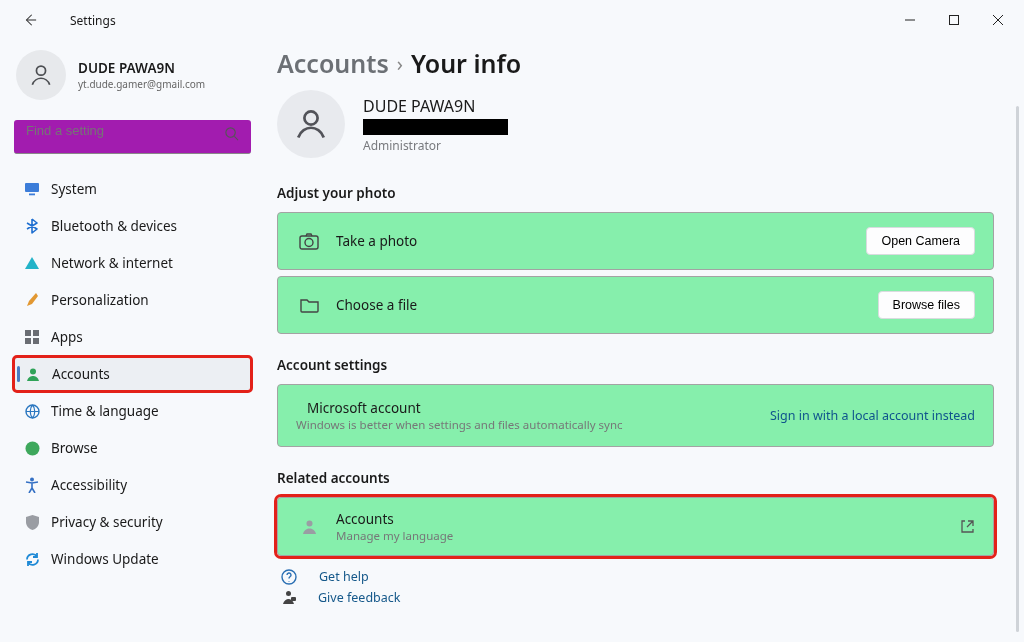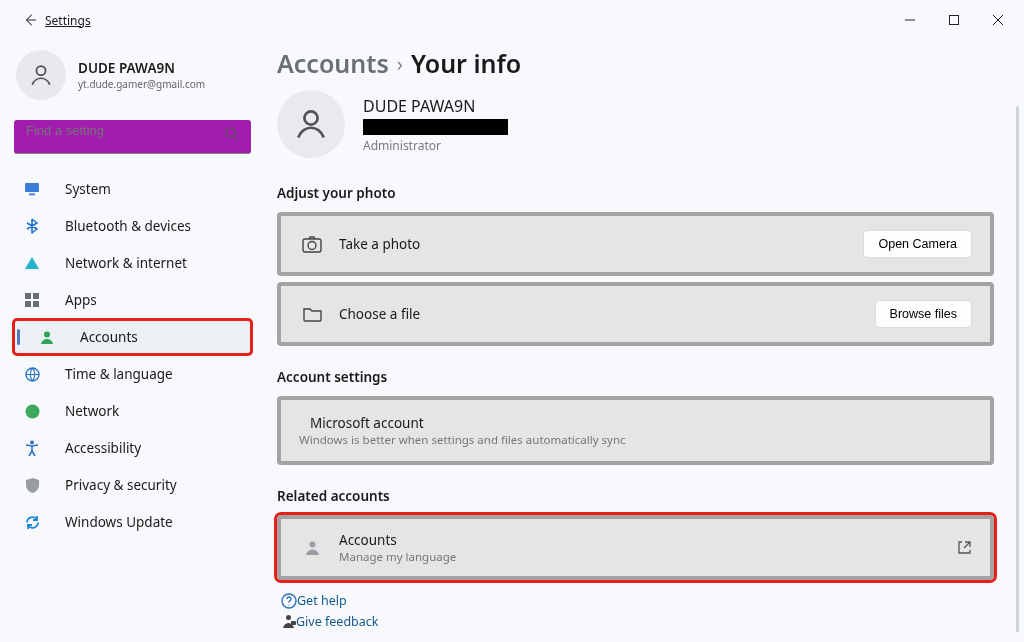--- a/index.html
+++ b/index.html
@@ -1,59 +1,59 @@
 <!DOCTYPE html>
 <html><head>
 <meta charset="utf-8">
 <style>
   * { box-sizing: border-box; }
   html, body { margin:0; padding:0; width:1024px; height:642px; font-family:"Segoe UI",system-ui,sans-serif; background:#f7f9fc; color:#1a1a1a; overflow:hidden;}
   .titlebar { height:40px; display:flex; align-items:center; padding:0 4px 0 16px; font-size:12px;}
   .titlebar .back { width:28px; height:28px; display:flex;align-items:center;justify-content:center; color:#333;}
-  .titlebar .title { margin-left:1px;text-decoration:underline;}
+  .titlebar .title { margin-left:26px;}
   .titlebar .winbtns { margin-left:auto; display:flex;}
   .titlebar .winbtn { width:44px; height:32px; display:flex;align-items:center;justify-content:center; color:#222;}
   .workspace { display:flex; height:602px;}
   .sidebar { width:265px; padding:4px 14px 0 14px;}
   .profile-row { display:flex; align-items:center; gap:12px; padding:6px 2px 14px 2px;}
   .avatar { width:50px; height:50px; border-radius:50%; background:#e7e9ec; display:flex;align-items:center;justify-content:center; color:#4c4e52;}
   .profile-name { font-weight:600; font-size:13.5px;}
   .profile-email { font-size:10px; color:#666;}
   .search-wrap { position:relative; margin:4px 0 18px 0;}
   .search-input { width:100%; height:34px; border:none; border-bottom:1.5px solid #888; background:#a21caf; border-radius:3px; padding:0 36px 12px 12px; font-size:13px; outline:none;}
   .search-icon { position:absolute; right:12px; top:8px; color:#555;}
   .nav { display:flex; flex-direction:column; gap:3px;}
-  .nav-item { display:flex; align-items:center; gap:25px; height:34px; padding:0 10px; border-radius:3px; font-size:13.5px; cursor:pointer;}
+  .nav-item { display:flex; align-items:center; gap:11px; height:34px; padding:0 10px; border-radius:3px; font-size:13.5px; cursor:pointer;}
   .nav-item .ico { width:16px; display:flex;justify-content:center;}
   .nav-item.active { background:#eceff3;}
   .nav-item.active::before { content:""; width:3px; height:16px; background:#4a7cc2; border-radius:2px; margin-right:-6px; margin-left:-7px;}
   .hl-red { outline:3px solid #e32119; outline-offset:-1px;}
   .main { flex:1; padding:6px 30px 0 12px; overflow:hidden; position:relative;}
   .scrollbar { position:absolute; right:5px; top:66px; bottom:10px; width:3px; background:#cfd3d8; border-radius:2px;}
   .crumb { display:flex; align-items:center; gap:8px; font-size:25px; margin-bottom:6px;}
   .crumb .parent { color:#6c7075; font-weight:600;}
   .crumb .sep { color:#888; font-size:20px;}
   .crumb .current { font-weight:600;}
   .account-hero { display:flex; align-items:center; gap:18px; padding:4px 0 4px 0;}
   .hero-avatar { width:68px;height:68px;border-radius:50%; background:#e8eaee; display:flex;align-items:center;justify-content:center;color:#525359;}
   .hero-name { font-size:16px; font-weight:400;}
   .hero-email-black { width:145px; height:16px; background:#000; margin:2px 0;}
   .hero-role { font-size:12px; color:#787a7e;}
   .section-label { font-size:13.5px; font-weight:600; margin:22px 0 10px 0;}
-  .card { background:#e5e5e5; border:4px solid #a3a3a3; border-radius:4px;}
+  .card { background:#86efac; border:1px solid #a3a3a3; border-radius:4px;}
   .row { display:flex; align-items:center; padding:12px 18px; min-height:56px;}
   .row .ico { width:26px; color:#444; display:flex;justify-content:center;}
   .row .rlabel { margin-left:14px; font-size:13.5px;}
   .row .rsub { font-size:11.5px; color:#767778;}
   .row .spacer { flex:1;}
   .btn { background:#fdfdfe; border:1px solid #d9dbdf; border-radius:4px; padding:6px 14px; font-size:12.5px; cursor:pointer;}
   .ms-row { padding:14px 18px;}
   .link { color:#0f548c; font-size:12.5px; cursor:pointer;}
   .related-card { outline:3px solid #e32119;}
-  .help-row { display:flex; align-items:center; gap:0; margin:12px 0 4px 4px; font-size:13px;}
+  .help-row { display:flex; align-items:center; gap:22px; margin:12px 0 4px 4px; font-size:13px;}
   .help-row .link { color:#15588a;}
   svg { display:block;}
 </style>
 </head>
 <body>
 
 <div class="titlebar">
   <div class="back">
     <svg width="14" height="14" viewBox="0 0 16 16">
         <path d="M10 2 4 8l6 6" fill="none" stroke="currentColor" stroke-width="1.2"></path>
@@ -124,20 +124,28 @@
       <div class="nav-item">
           <span class="ico">
             <svg width="16" height="14" viewBox="0 0 16 14">
               <path d="M8 1 1 13h14z" fill="#23b3c8"></path>
             </svg>
           </span>
           <span>Network &amp; internet</span>
         </div>
       <div class="nav-item">
           <span class="ico">
+            <svg width="14" height="16" viewBox="0 0 14 16">
+              <path d="M11 1 4 9l-2 5 5-2 6-8z" fill="#e29832"></path>
+            </svg>
+          </span>
+          <span>Personalization</span>
+        </div>
+      <div class="nav-item">
+          <span class="ico">
             <svg width="14" height="14" viewBox="0 0 14 14">
               <rect x="0" y="0" width="6" height="6" fill="#6a6d73"></rect>
               <rect x="8" y="0" width="6" height="6" fill="#6a6d73"></rect>
               <rect x="0" y="8" width="6" height="6" fill="#6a6d73"></rect>
               <rect x="8" y="8" width="6" height="6" fill="#6a6d73"></rect>
             </svg>
           </span>
           <span>Apps</span>
         </div>
       <div class="nav-item active hl-red">
@@ -157,21 +165,21 @@
             </svg>
           </span>
           <span>Time &amp; language</span>
         </div>
       <div class="nav-item">
           <span class="ico">
             <svg width="15" height="15" viewBox="0 0 15 15">
               <circle cx="7.5" cy="7.5" r="7" fill="#3ea85c"></circle>
             </svg>
           </span>
-          <span>Network</span>
+          <span>Browse</span>
         </div>
       <div class="nav-item">
           <span class="ico">
             <svg width="14" height="16" viewBox="0 0 14 16">
               <circle cx="7" cy="2.5" r="2" fill="#3470c4"></circle>
               <path d="M1 5l6 1 6-1M7 6v5l-3 5m3-5 3 5" stroke="#3470c4" stroke-width="1.6" fill="none"></path>
             </svg>
           </span>
           <span>Accessibility</span>
         </div>
@@ -245,20 +253,21 @@
     </div>
 
     <div class="section-label">Account settings</div>
     <div class="card">
       <div class="row ms-row">
         <div>
           <div class="rlabel" style="margin-left:11px">Microsoft account</div>
           <div class="rsub">Windows is better when settings and files automatically sync</div>
         </div>
         <span class="spacer"></span>
+        <span class="link">Sign in with a local account instead</span>
       </div>
     </div>
 
     <div class="section-label">Related accounts</div>
     <div class="card related-card">
       <div class="row">
         <span class="ico" style="color:#9a9da3">
             <svg width="17" height="17" viewBox="0 0 17 17">
               <circle cx="8.5" cy="5.5" r="3" fill="currentColor"></circle>
               <path d="M2 16c1-4 4-5.5 6.5-5.5S14 12 15 16z" fill="currentColor"></path>

